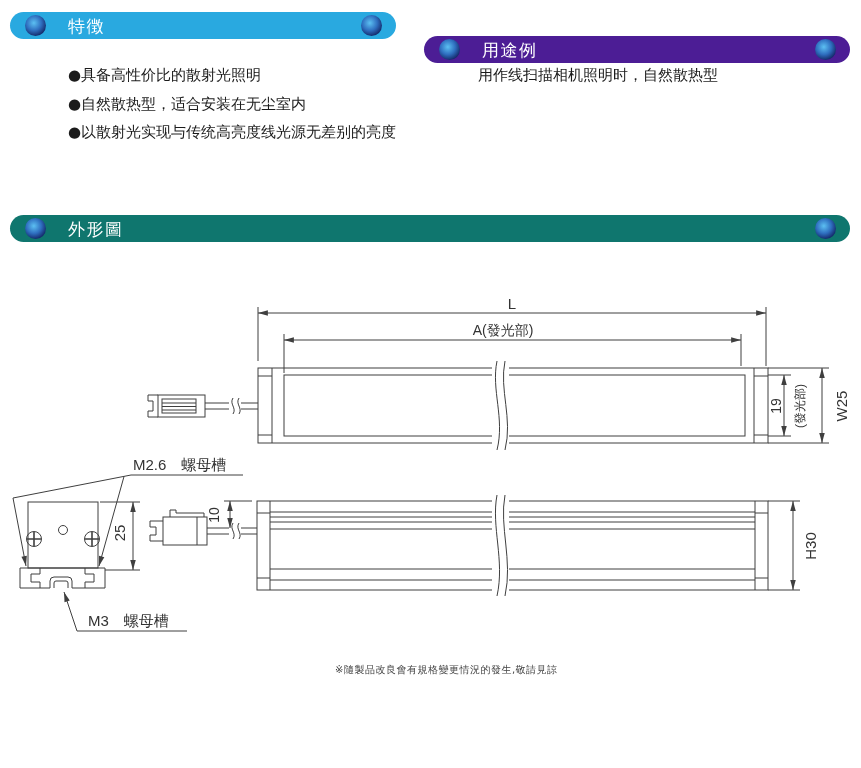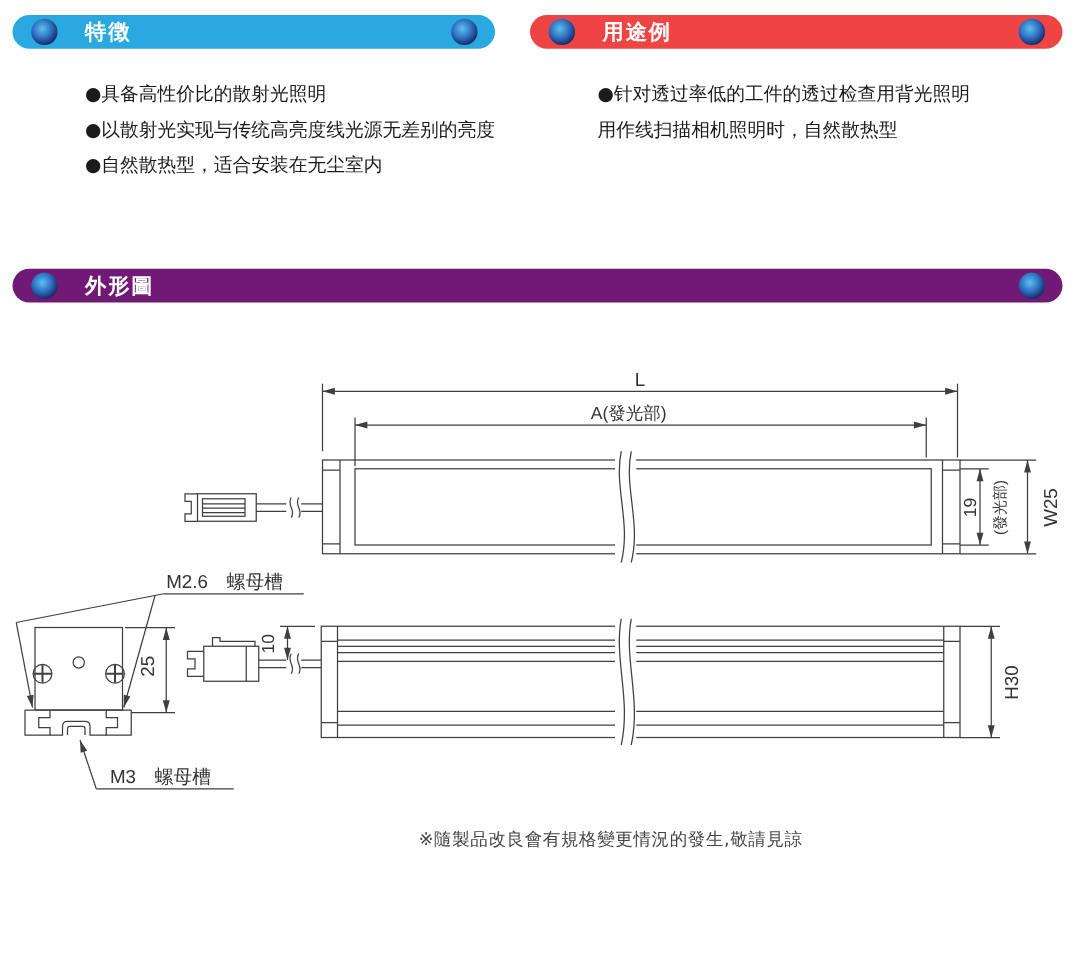--- a/index.html
+++ b/index.html
@@ -12,65 +12,64 @@
     position:absolute;height:27px;border-radius:14px;background:#29A9E0;
   }
   .banner .knob{
     position:absolute;top:3px;width:21px;height:21px;border-radius:50%;
     background:radial-gradient(circle at 42% 38%, #5cc0f2 0%, #2f6fc0 42%, #101e5c 80%, #101e5c 100%);
   }
   .banner .knob.kl{left:15px;}
   .banner .knob.kr{right:14px;}
   .banner .banner-title{
     position:absolute;left:58px;top:50%;transform:translateY(-50%);
-    color:#ffffff;font-weight:bold;font-size:17px;letter-spacing:1.5px;white-space:nowrap;
+    color:#ffffff;font-weight:normal;font-size:17px;letter-spacing:1.5px;white-space:nowrap;
   }
   #features-banner{left:10px;top:12px;width:386px;}
   #applications-banner{left:424px;top:12px;width:426px;}
   #outline-banner{left:10px;top:215px;width:840px;}
   .bullet-list{
     position:absolute;top:61px;font-size:15px;line-height:28.5px;
     color:#1b1b1b;white-space:nowrap;
   }
   #features-list{left:68px;}
   #applications-list{left:478px;}
   #outline-drawing{position:absolute;left:0;top:250px;}
   #outline-drawing text{fill:#333333;stroke:none;font-family:"Liberation Sans","DejaVu Sans",sans-serif;}
   .footnote{
-    position:absolute;left:335px;top:663px;font-size:14px;color:#444444;
+    position:absolute;left:335px;top:663px;font-size:10px;color:#444444;
     letter-spacing:0.5px;white-space:nowrap;
   }
 </style>
 </head>
 <body>
 
 <div class="banner" id="features-banner" style="background: rgb(41, 169, 224);">
   <span class="knob kl"></span>
   <span class="banner-title">特徴</span>
   <span class="knob kr"></span>
 </div>
 
-<div class="banner" id="applications-banner" style="background: #ef4444;">
+<div class="banner" id="applications-banner" style="background: #4c1d95; margin-top: 24px;">
   <span class="knob kl"></span>
   <span class="banner-title">用途例</span>
   <span class="knob kr"></span>
 </div>
 
 <div class="bullet-list" id="features-list">
   <div>●具备高性价比的散射光照明</div>
+  <div>●自然散热型，适合安装在无尘室内</div>
   <div>●以散射光实现与传统高亮度线光源无差别的亮度</div>
-  <div>●自然散热型，适合安装在无尘室内</div>
 </div>
 
 <div class="bullet-list" id="applications-list">
-  <div>●针对透过率低的工件的透过检查用背光照明</div>
   <div>用作线扫描相机照明时，自然散热型</div>
 </div>
 
-<div class="banner" id="outline-banner" style="background: #701a75;">
+<div class="banner" id="outline-banner" style="background: #0f766e;">
   <span class="knob kl"></span>
   <span class="banner-title">外形圖</span>
   <span class="knob kr"></span>
 </div>
 
 <svg id="outline-drawing" width="861" height="450" viewBox="0 250 861 450" fill="none" stroke="currentColor" stroke-width="1" style="color:#3F3F3F">
   <defs>
     <marker id="arrow" viewBox="0 0 10 6" refX="9.5" refY="3" markerWidth="11" markerHeight="7" orient="auto-start-reverse">
       <path d="M0.5,0.5 L9.5,3 L0.5,5.5 Z" fill="currentColor" stroke="none"></path>
     </marker>

